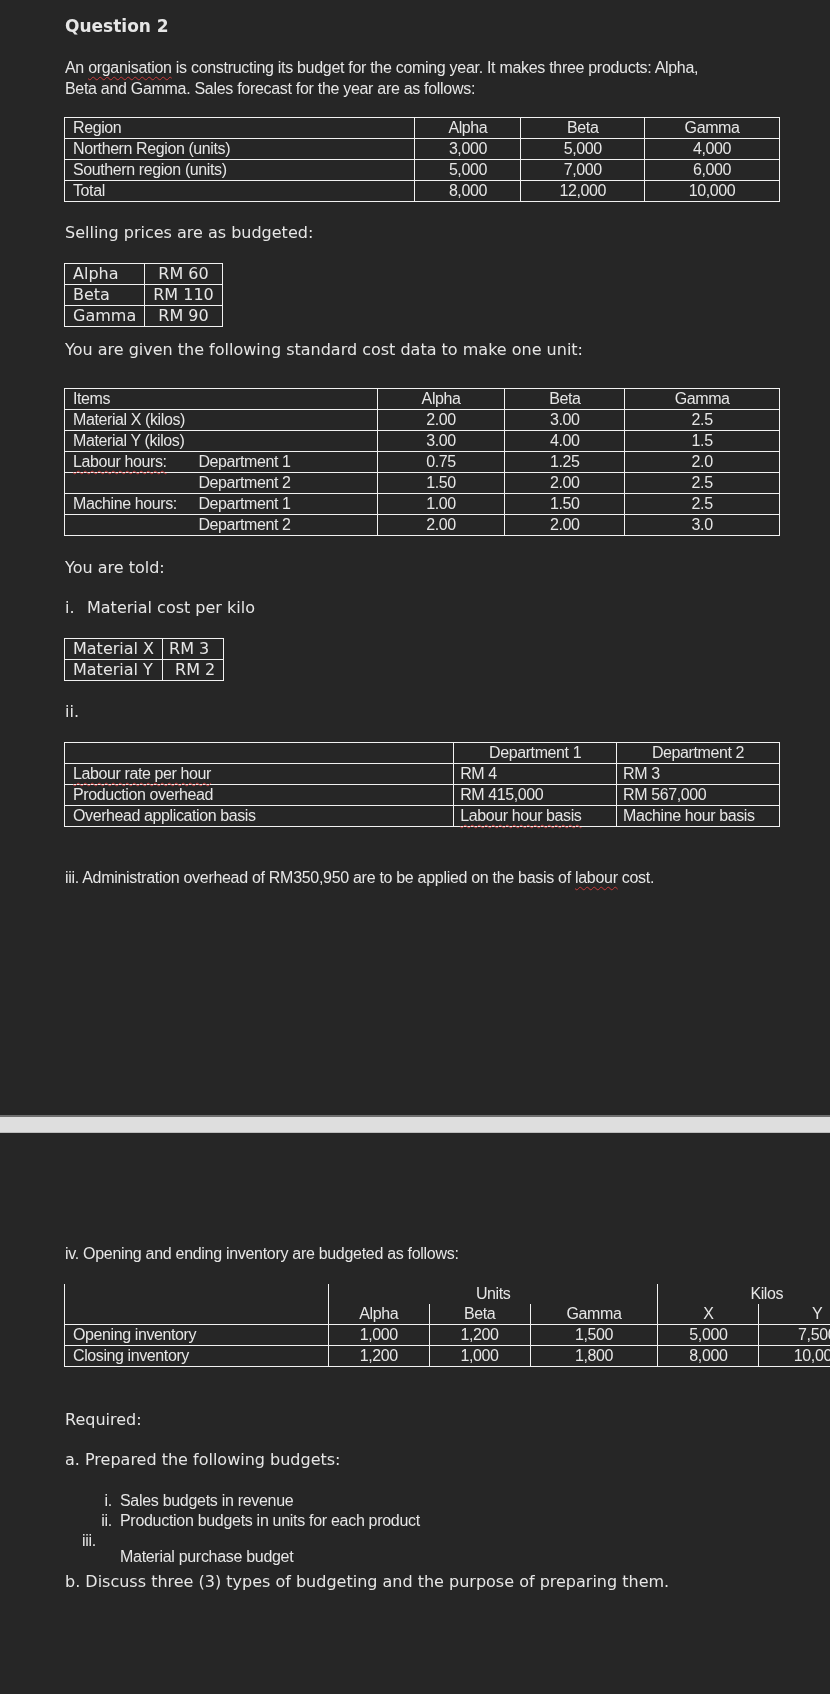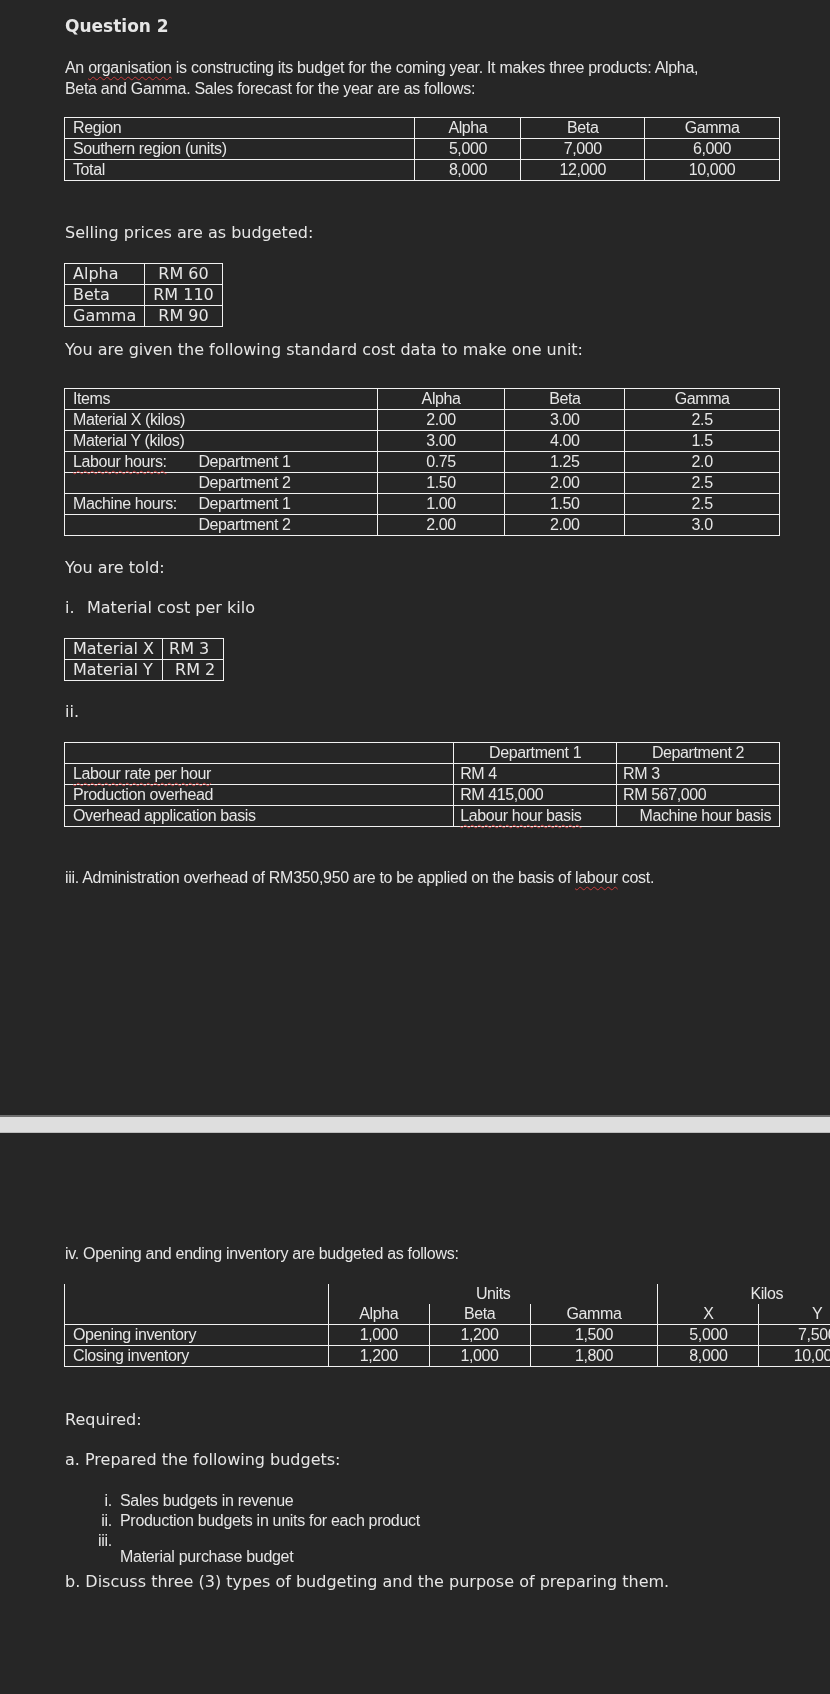--- a/index.html
+++ b/index.html
@@ -42,20 +42,26 @@
       <col style="width:135px">
     </colgroup>
   <tbody>
       <tr>
     <td class="l">Region</td>
     <td class="c">Alpha</td>
     <td class="c">Beta</td>
     <td class="c">Gamma</td>
   </tr>
   <tr>
+    <td class="l">Northern Region (units)</td>
+    <td class="c">3,000</td>
+    <td class="c">5,000</td>
+    <td class="c">4,000</td>
+  </tr>
+  <tr>
     <td class="l">Southern region (units)</td>
     <td class="c">5,000</td>
     <td class="c">7,000</td>
     <td class="c">6,000</td>
   </tr>
   <tr>
     <td class="l">Total</td>
     <td class="c">8,000</td>
     <td class="c">12,000</td>
     <td class="c">10,000</td>
@@ -187,21 +193,21 @@
     <td class="l" style="padding-left:6px;">RM 3</td>
   </tr>
   <tr>
     <td class="l">Production overhead</td>
     <td class="l" style="padding-left:6px;">RM 415,000</td>
     <td class="l" style="padding-left:6px;">RM 567,000</td>
   </tr>
   <tr>
     <td class="l">Overhead application basis</td>
     <td class="l" style="padding-left:6px;"><span class="squiggle">Labour hour basis</span></td>
-    <td class="l" style="padding-left:6px;text-align:right;">Machine hour basis</td>
+    <td class="l" style="padding-left:6px;">Machine hour basis</td>
   </tr>
 </tbody>
   </table>
 
 <div class="t tn" style="left:65px; top:868px;"><span>iii. Administration overhead of RM350,950 are to be applied on the basis of </span><span class="squiggle">labour</span><span> cost.</span></div>
 
 <div class="pagebreak"></div>
 
 <div class="t tn" style="left:65px; top:1244px;">iv. Opening and ending inventory are budgeted as follows:</div>
 
@@ -247,16 +253,16 @@
 </tbody>
   </table>
 
 <div class="t" style="left:65px; top:1410px;">Required:</div>
 <div class="t" style="left:65px; top:1450px;">a. Prepared the following budgets:</div>
 
 <div class="t tn" style="left:82px; top:1491px; width:30px; text-align:right;">i.</div>
 <div class="t tn" style="left:120px; top:1491px;">Sales budgets in revenue</div>
 <div class="t tn" style="left:82px; top:1511px; width:30px; text-align:right;">ii.</div>
 <div class="t tn" style="left:120px; top:1511px;">Production budgets in units for each product</div>
-<div class="t tn" style="left:82px; top:1531px; width:30px; text-align:right;">iii.</div>
+<div class="t tn" style="left:82px; top:1531px; width:30px; ">iii.</div>
 <div class="t tn" style="left:120px; top:1531px;margin-top:16px;">Material purchase budget</div>
 
 <div class="t" style="left:65px; top:1572px;">b. Discuss three (3) types of budgeting and the purpose of preparing them.</div>
 
 </body></html>

